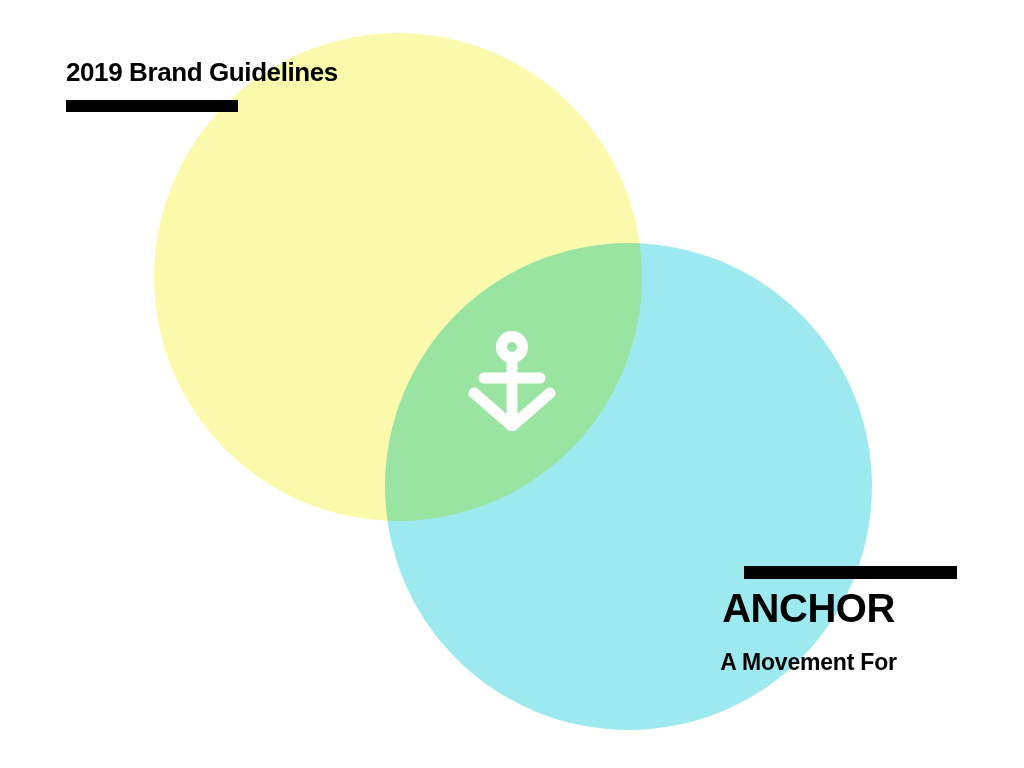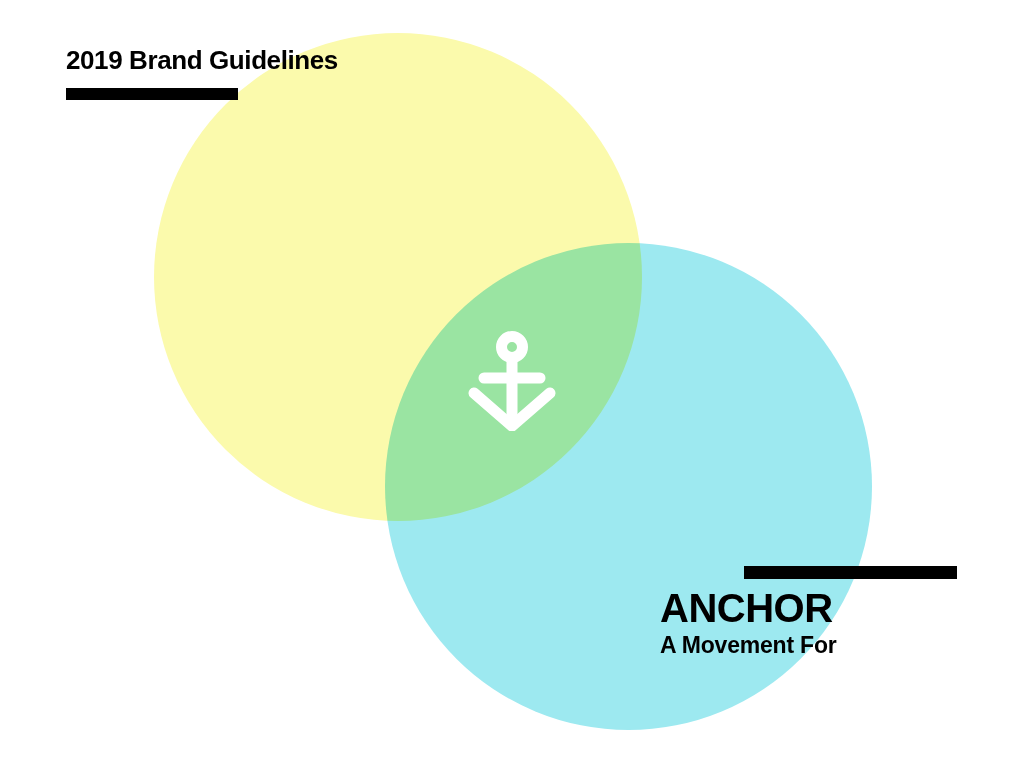--- a/index.html
+++ b/index.html
@@ -55,21 +55,21 @@
   #anchor-mark svg {
     display: block;
     width: 100%;
     height: 100%;
   }
 
   
   #title-block {
     position: absolute;
     left: 66px;
-    top: 44px;
+    top: 56px;
     width: 420px;
   }
   #doc-title {
     margin: 0;
     font-size: 26px;
     font-weight: bold;
     letter-spacing: -0.4px;
     color: #000000;
     line-height: 32px;
     white-space: nowrap;
@@ -80,21 +80,21 @@
     height: 12px;
     background: #000000;
   }
 
   
   #brand-block {
     position: absolute;
     left: 660px;
     top: 566px;
     width: 297px;
-    text-align: left;
+    text-align: center;
   }
   #brand-rule {
     margin-left: auto;
     width: 213px;
     height: 13px;
     background: #000000;
   }
   #brand-name {
     margin: 8px 0 0 0;
     font-size: 40px;
@@ -105,21 +105,21 @@
   }
   .brand-tagline-line {
     margin: 0;
     font-size: 23px;
     font-weight: bold;
     letter-spacing: -0.2px;
     line-height: 28px;
     color: #000000;
   }
   #brand-tagline-line-1 {
-    margin-top: 2px;
+    margin-top: 19px;
   }
 </style>
 </head>
 <body>
 
 <div id="slide">
 
   <div class="circle" id="circle-yellow"></div>
 
   <div class="circle" id="circle-cyan"></div>

